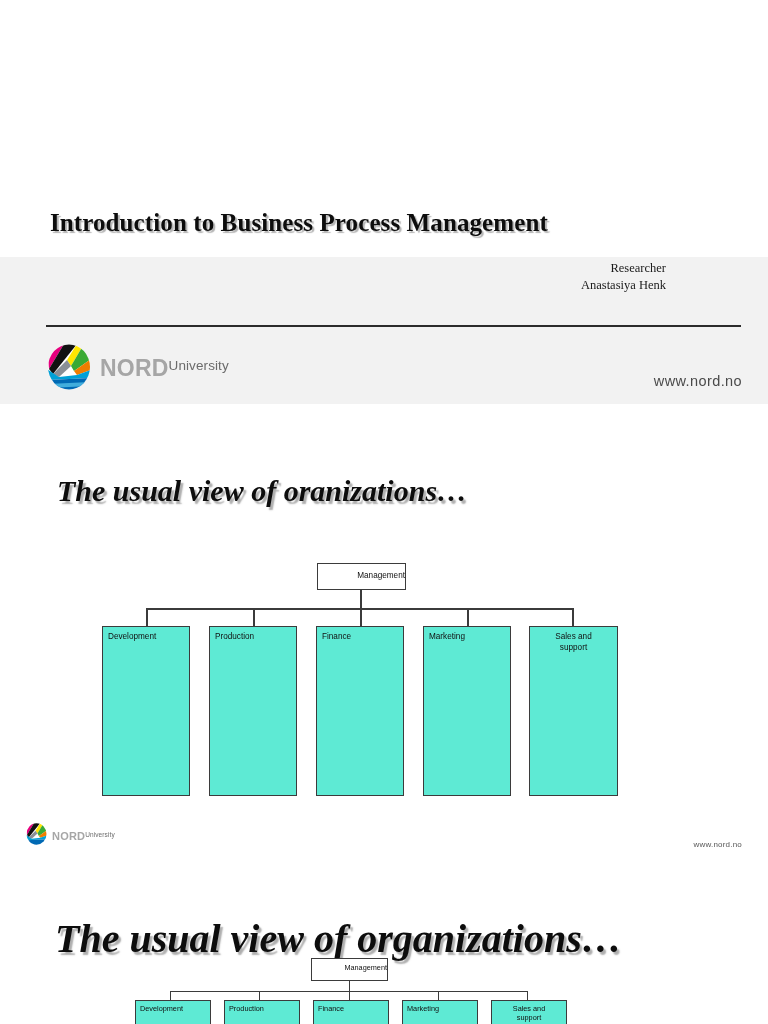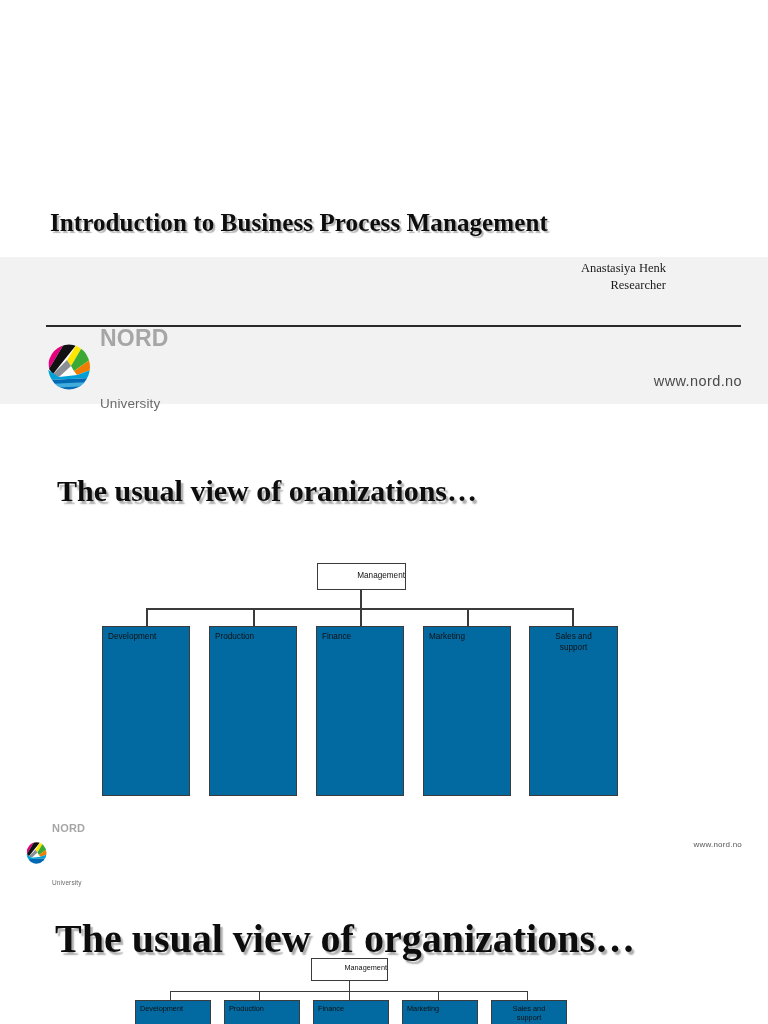--- a/index.html
+++ b/index.html
@@ -79,21 +79,21 @@
     position: absolute;
     right: 26px; top: 373px;
     font-family: "Liberation Sans", sans-serif;
     font-size: 14.5px;
     letter-spacing: 0.4px;
     color: #4a4a4a;
   }
 
   
   .nord-mark { flex: none; position: relative; }
-  .nord-word { display: flex; flex-direction: column; line-height: 1; gap: 45px; }
+  .nord-word { display: flex; flex-direction: row; line-height: 1; }
   .nord-word .w1 {
     font-family: "Liberation Sans", sans-serif;
     font-weight: bold;
     color: #a6a6a6;
     letter-spacing: 0.2px;
   }
   .nord-word .w2 {
     font-family: "Liberation Sans", sans-serif;
     color: #6b6b6b;
     letter-spacing: 0.1px;
@@ -107,20 +107,21 @@
     background: #ffffff;
   }
 
   .slide-title-big {
     position: absolute;
     font-family: "Liberation Serif", serif;
     font-weight: bold;
     color: #0d0d0d;
     text-shadow: 2.5px 2.5px 1.5px rgba(120,120,120,0.6);
     white-space: nowrap;
+    font-style: italic;
   }
 
   .slide2-title { left: 57px; top: 54px; font-size: 30px; }
 
   .slide2-logo {
     position: absolute;
     left: 26px; top: 403px;
     display: flex; align-items: center; gap: 5px;
   }
   .slide2-url {
@@ -141,21 +142,21 @@
     overflow: hidden;
   }
   .slide3-title { left: 55px; top: 25px; font-size: 40px; }
 
   
   .orgchart { position: absolute; }
 
   .org-box {
     position: absolute;
     border: 1.4px solid #3b3b3b;
-    background: #0369a1;
+    background: #5eead4;
     font-family: "Liberation Sans", sans-serif;
     color: #111111;
     overflow: hidden;
   }
   .org-box.root {
     background: #ffffff;
     text-align: right;
   }
   .org-box .lbl {
     display: block;
@@ -181,22 +182,22 @@
 
 <div class="page">
 
   <section class="slide-1">
 
     <h1 class="slide1-title">Introduction to Business Process Management</h1>
 
     <div class="slide1-band"></div>
 
     <div class="slide1-author">
+      <div>Researcher</div>
       <div>Anastasiya Henk</div>
-      <div>Researcher</div>
     </div>
 
     <div class="slide1-rule"></div>
 
     <div class="slide1-logo">
       <span class="nord-mark">
         <svg width="44" height="46" viewBox="0 0 44 46">
           <defs>
             <clipPath id="c1">
                 <ellipse cx="22" cy="23" rx="21" ry="22.5"></ellipse>

